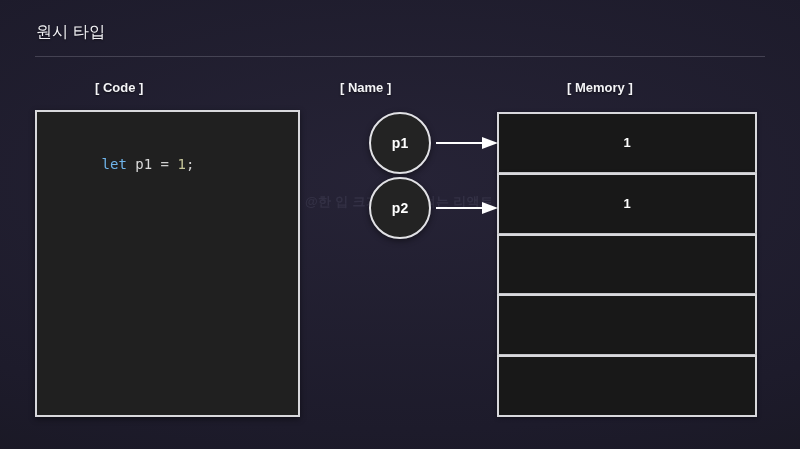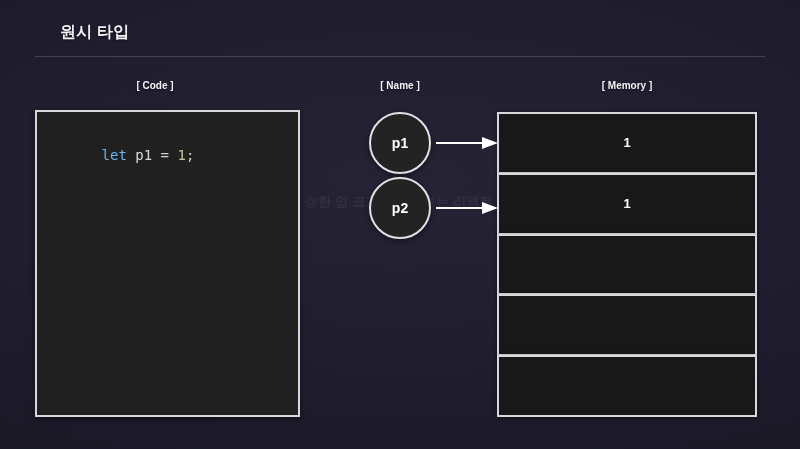--- a/index.html
+++ b/index.html
@@ -25,62 +25,60 @@
       radial-gradient(ellipse 120% 90% at 50% 40%, #262336 0%, #1d1b2b 62%, #17161f 100%);
     overflow: hidden;
   }
 
   
   #page-title {
     position: absolute;
     left: 36px;
     top: 22px;
     font-size: 16px;
-    font-weight: bold;
+    font-weight: normal;
     letter-spacing: 0.2px;
     color: #f2f2f5;
     text-shadow: 0 1px 2px rgba(0,0,0,.5);
-    margin-left: 24px;
   }
 
   #title-divider {
     position: absolute;
     left: 35px;
     top: 56px;
     width: 730px;
     height: 1px;
     background: rgba(200,200,215,.22);
   }
 
   
   .col-header {
     position: absolute;
     top: 80px;
-    font-size: 10px;
+    font-size: 13px;
     font-weight: bold;
     color: #f4f4f7;
-    text-align: center;
     white-space: nowrap;
     text-shadow: 0 1px 2px rgba(0,0,0,.55);
   }
   #header-code   { left: 95px;  width: 120px; }
   #header-name   { left: 340px; width: 120px; }
   #header-memory { left: 567px; width: 120px; }
 
   
   #code-panel {
     position: absolute;
     left: 35px;
     top: 110px;
     width: 265px;
     height: 307px;
     background: #202020;
     border: 2px solid #d8d8dc;
     box-shadow: 0 2px 6px rgba(0,0,0,.45);
-    padding: 7px 14px;
+    padding: 16px 14px;
   }
 
   .code-line {
     font-family: "DejaVu Sans Mono", "Liberation Mono", monospace;
     font-size: 14px;
     line-height: 24px;
     white-space: pre;
     color: #dcdcdc;
   }
   .tok-kw   { color: #6fb4ea; }

